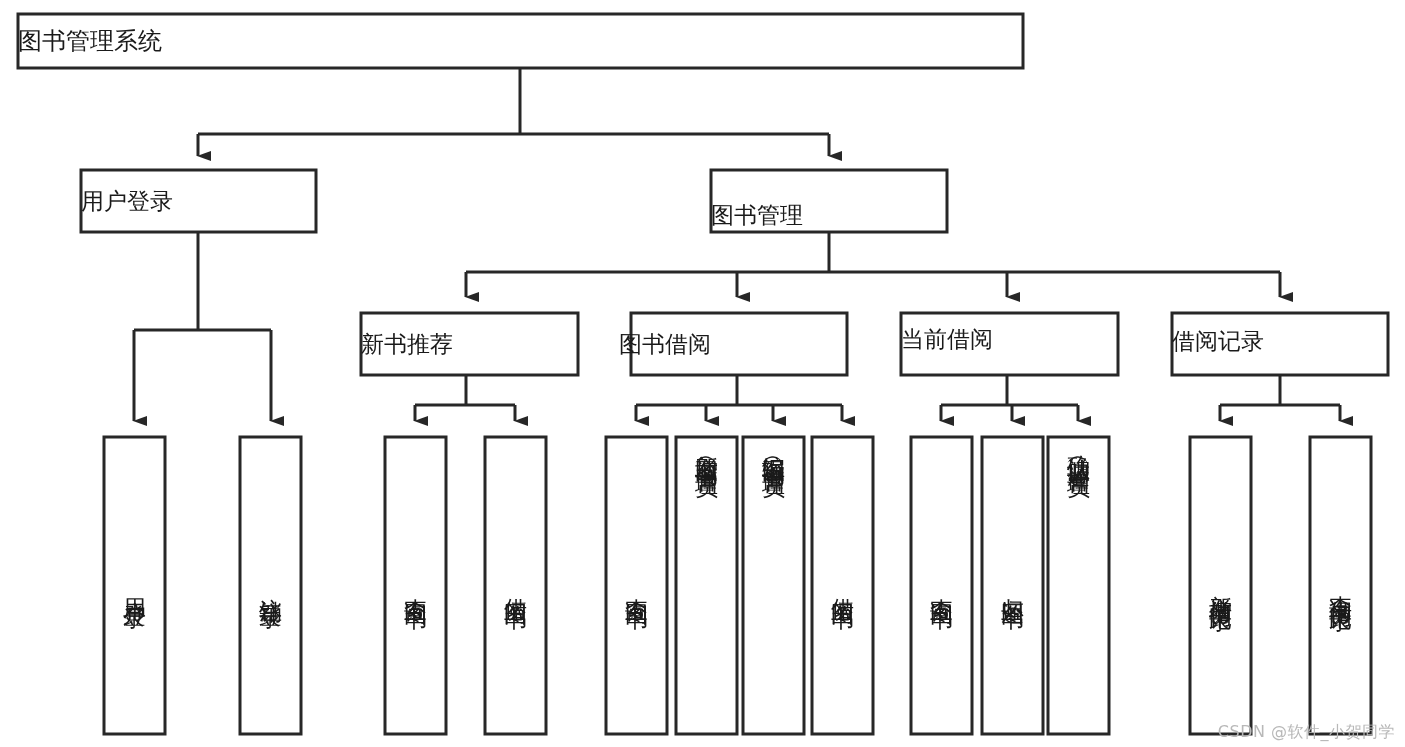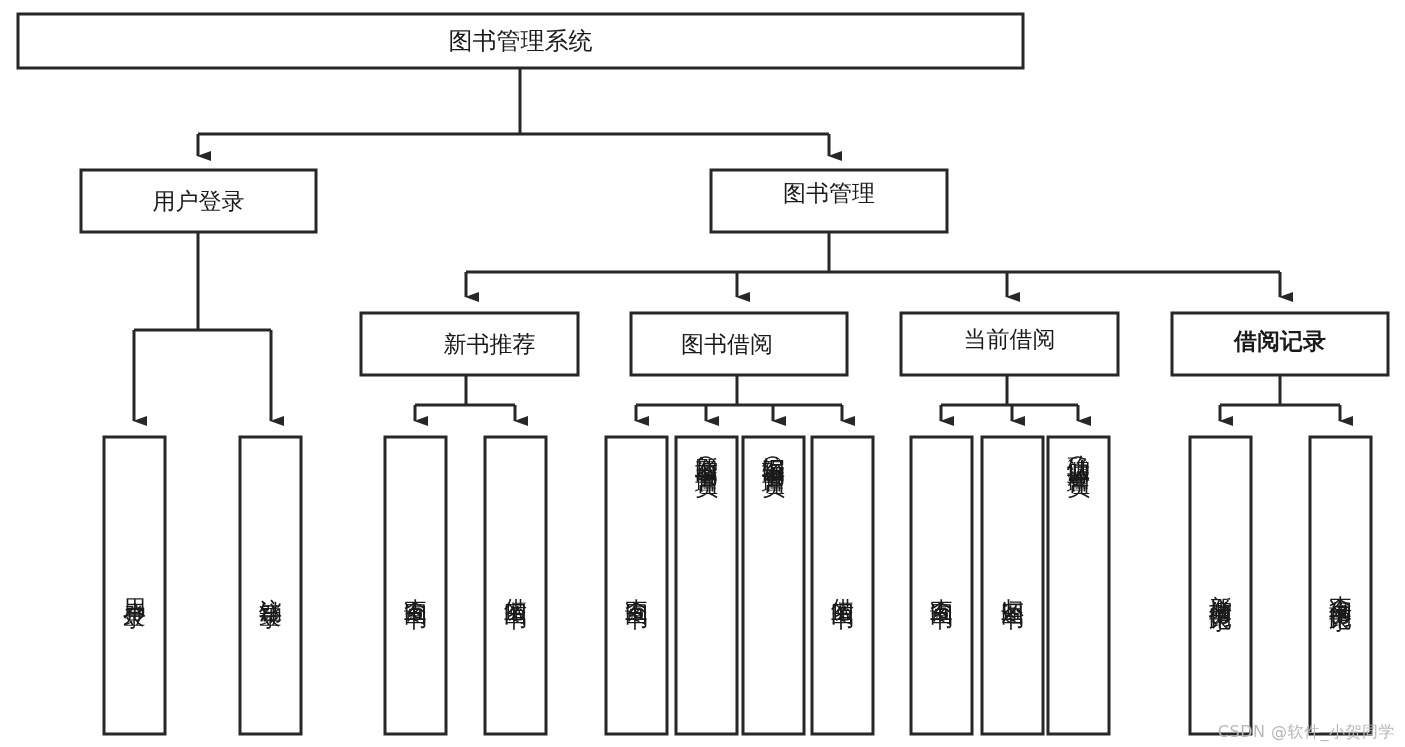--- a/index.html
+++ b/index.html
@@ -51,21 +51,21 @@
     font-size: 23px;
     line-height: 1;
     letter-spacing: 3px;
     color: #1a1a1a;
     white-space: nowrap;
   }
   .htext-wrap {
     position: absolute;
     display: flex;
     align-items: center;
-    justify-content: center;
+    justify-content: flex-start;
     pointer-events: none;
   }
   .htext {
     font-family: "DejaVu Sans", "Liberation Sans", sans-serif;
     font-size: 23px;
     color: #1a1a1a;
     white-space: nowrap;
   }
   .title-text {
     font-size: 24px;
@@ -177,37 +177,37 @@
   </svg>
 
   <div class="htext-wrap" style="left:18px; top:14px; width:1005px; height:54px;">
     <span class="htext title-text">图书管理系统</span>
   </div>
 
   <div class="htext-wrap" style="left:81px; top:170px; width:235px; height:62px;">
     <span class="htext">用户登录</span>
   </div>
 
-  <div class="htext-wrap" style="left:711px; top:162px; width:236px; height:62px;">
+  <div class="htext-wrap" style="left:711px; top:184px; width:236px; height:62px;">
     <span class="htext">图书管理</span>
   </div>
 
   <div class="htext-wrap" style="left:361px; top:313px; width:257px; height:62px;">
     <span class="htext">新书推荐</span>
   </div>
 
   <div class="htext-wrap" style="left:619px; top:313px; width:216px; height:62px;">
     <span class="htext">图书借阅</span>
   </div>
 
   <div class="htext-wrap" style="left:901px; top:313px; width:217px; height:52px;">
     <span class="htext">当前借阅</span>
   </div>
 
-  <div class="htext-wrap" style="left:1172px; top:313px; width:216px; height:56px;font-weight:bold;">
+  <div class="htext-wrap" style="left:1172px; top:313px; width:216px; height:56px;">
     <span class="htext">借阅记录</span>
   </div>
 
   <div class="vtext-wrap" style="left:104px; top:437px; width:61px; height:297px;">
     <span class="vtext">用户登录</span>
   </div>
   <div class="vtext-wrap" style="left:240px; top:437px; width:61px; height:297px;">
     <span class="vtext">注销登录</span>
   </div>
   <div class="vtext-wrap" style="left:385px; top:437px; width:61px; height:297px;">

